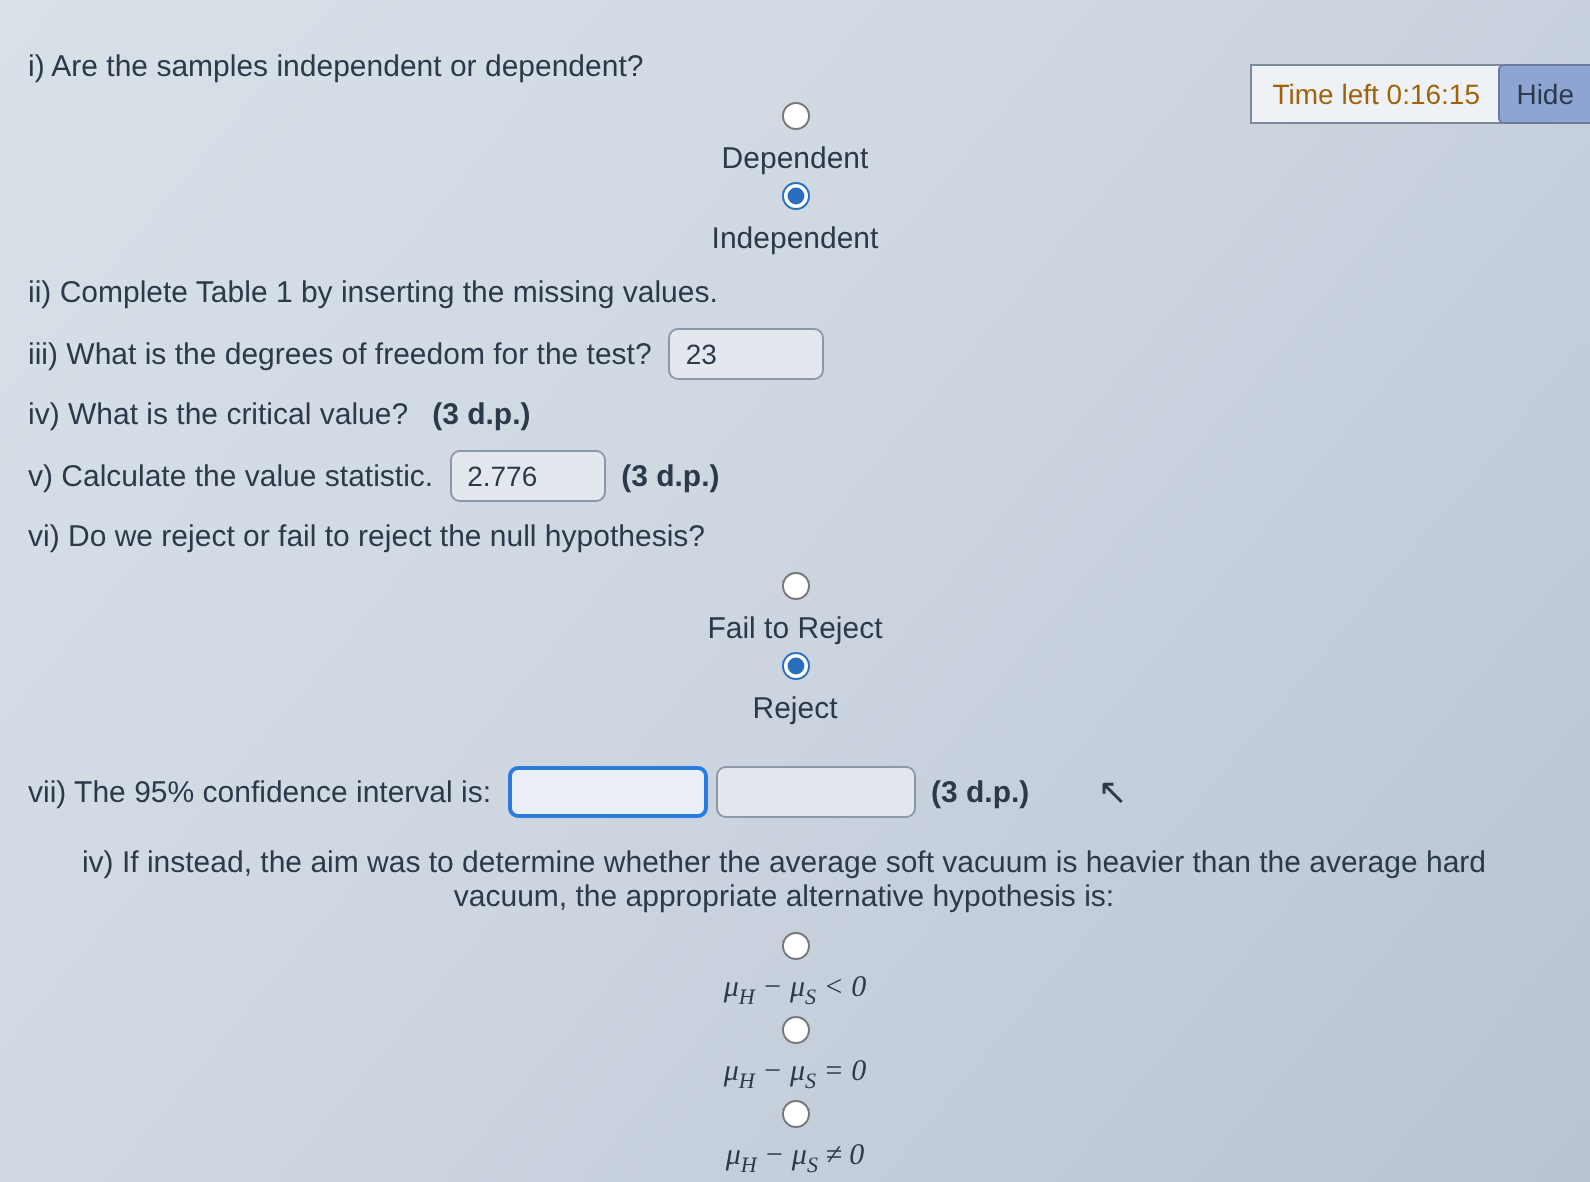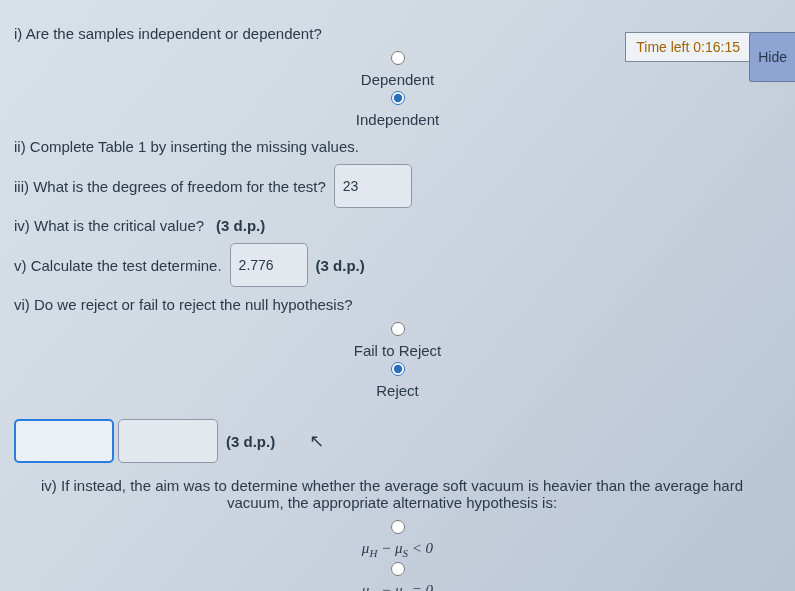--- a/index.html
+++ b/index.html
@@ -40,21 +40,21 @@
     margin: 0;
   }
   input[type="text"] {
     border: 1px solid #8a98a8;
     border-radius: 5px;
     background: #e2e8ee;
     padding: 4px 8px;
     font-size: 14px;
     color: #2a3a4a;
     width: 78px;
-    height: 44px;
+    height: 26px;
   }
   input.wide { width: 100px; }
   input.focused {
     border: 2px solid #2a7de0;
     background: #eaf0f6;
   }
   .suffix { font-weight: bold; margin-left: 4px; }
   .timer-box {
     position: absolute;
     top: 32px;
@@ -65,21 +65,21 @@
     font-size: 14px;
     color: #a16207;
   }
   .hide-btn {
     position: absolute;
     top: 32px;
     right: 0;
     background: #8ea4d2;
     border: 1px solid #6a7a9a;
     border-right: none;
-    padding: 16px 8px;
+    padding: 6px 8px;
     font-size: 14px;
     color: #2a3a4a;
     border-radius: 3px 0 0 3px;
     cursor: pointer;
     text-align: center;
   }
   .cursor {
     position: absolute;
     font-size: 18px;
     color: #2a3a4a;
@@ -122,40 +122,41 @@
     <span class="qtext">iii) What is the degrees of freedom for the test?</span>
     <input type="text" value="23" style="">
   </div>
 
   <div class="qrow">
     <span class="qtext">iv) What is the critical value?</span>
     <span class="suffix">(3 d.p.)</span>
   </div>
 
   <div class="qrow">
-    <span class="qtext">v) Calculate the test determine.</span>
+    <span class="qtext">v) Calculate the value statistic.</span>
     <input type="text" value="2.776" style="">
     <span class="suffix">(3 d.p.)</span>
   </div>
 
   <div class="qrow">
     <span class="qtext">vi) Do we reject or fail to reject the null hypothesis?</span>
   </div>
   <div class="radio-group">
     <div class="radio-row">
       <input type="radio" name="q6" style="">
       <span>Fail to Reject</span>
     </div>
     <div class="radio-row">
       <input type="radio" name="q6" checked="" style="">
       <span>Reject</span>
     </div>
   </div>
 
   <div class="qrow" style="margin-top:20px;">
+    <span class="qtext">vii) The 95% confidence interval is:</span>
     <input type="text" class="wide focused" value="" style="">
     <input type="text" class="wide" value="" style="">
     <span class="suffix">(3 d.p.)</span>
     <span class="cursor" style="position:static;margin-left:30px;">↖</span>
   </div>
 
   <div class="qrow" style="margin-top:14px; max-width:760px;text-align:center;">
     <span class="qtext">iv) If instead, the aim was to determine whether the average soft vacuum is heavier than the average hard vacuum, the appropriate alternative hypothesis is:</span>
   </div>
   <div class="radio-group">

